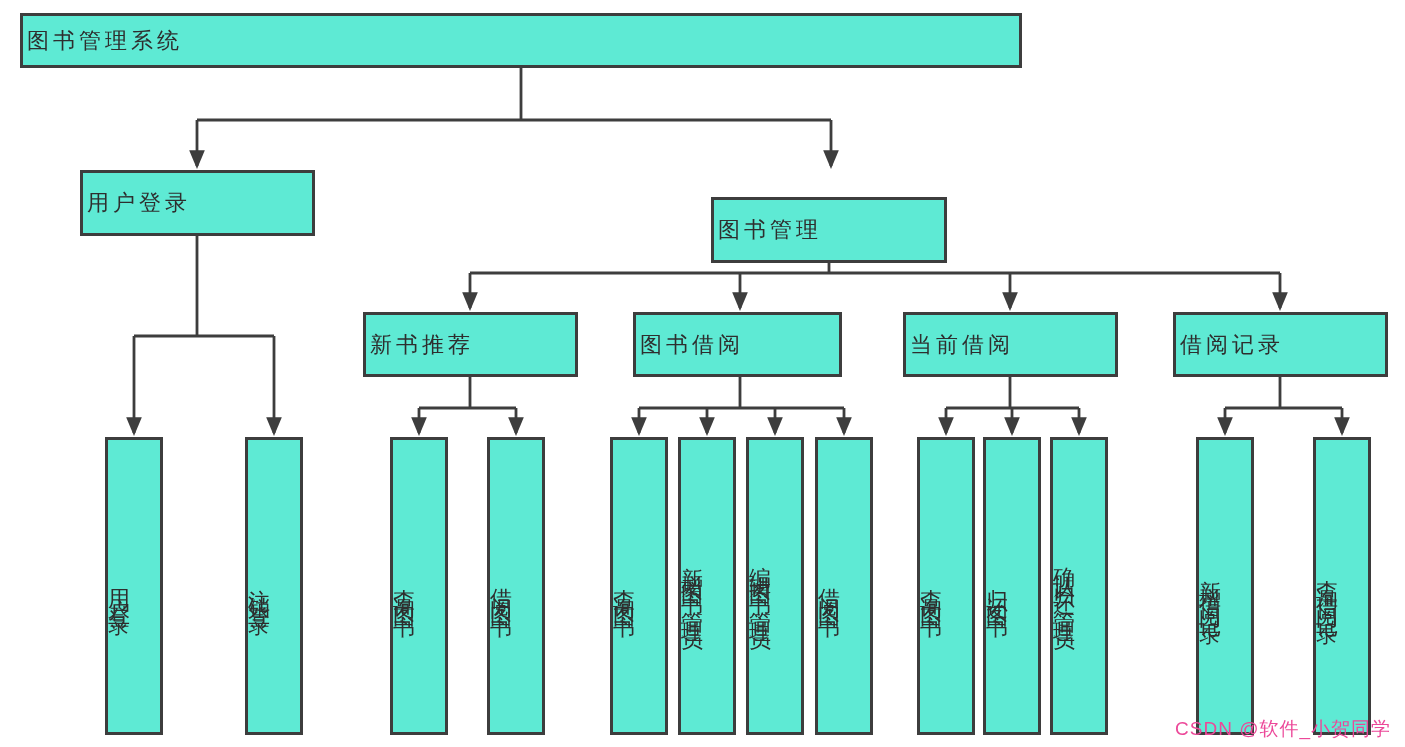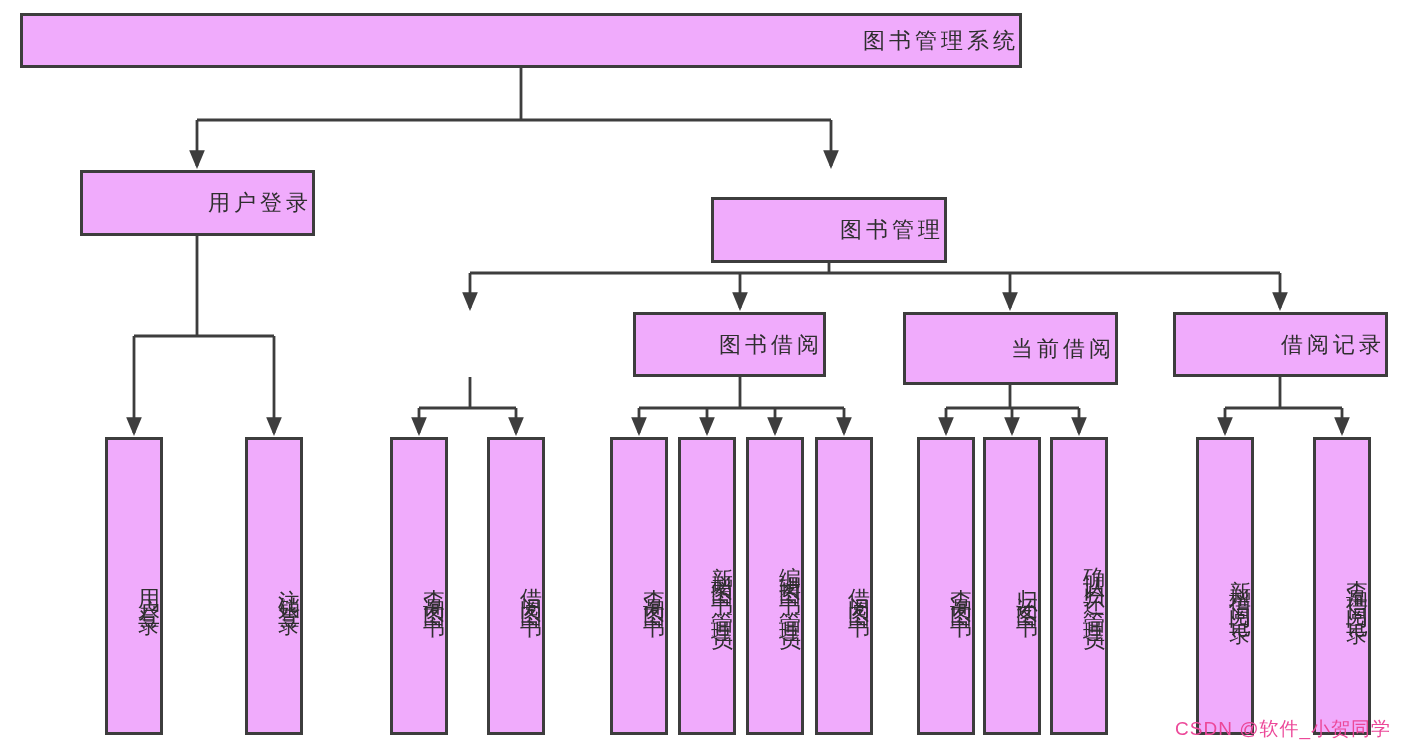--- a/index.html
+++ b/index.html
@@ -18,24 +18,24 @@
   #connector-layer {
     position: absolute;
     left: 0; top: 0;
     width: 1405px;
     height: 747px;
   }
   .node {
     position: absolute;
     box-sizing: border-box;
     border: 3px solid #3d3d3d;
-    background: #f0abfc;
+    background: #5eead4;
     display: flex;
     align-items: center;
-    justify-content: flex-end;
+    justify-content: flex-start;
     color: #2e2e2e;
   }
   .hbox .label {
     font-size: 22px;
     letter-spacing: 4px;
     white-space: nowrap;
     line-height: 1;
     padding-left: 4px; 
   }
   .vbox {
@@ -50,22 +50,22 @@
     letter-spacing: 9px;
     line-height: 1;
     white-space: nowrap;
     padding-top: 6px; 
   }
   
   #node-root        { left: 20px;   top: 13px;  width: 1002px; height: 55px; }
   #node-user-login  { left: 80px;   top: 170px; width: 235px;  height: 66px; }
   #node-book-mgmt   { left: 711px;  top: 170px; width: 236px;  height: 66px; margin-top: 27px; }
   #node-new-book    { left: 363px;  top: 312px; width: 215px;  height: 65px; }
-  #node-book-borrow { left: 633px;  top: 312px; width: 193px;  height: 65px; }
-  #node-cur-borrow  { left: 903px;  top: 312px; width: 215px;  height: 73px; }
+  #node-book-borrow { left: 633px;  top: 312px; width: 209px;  height: 65px; }
+  #node-cur-borrow  { left: 903px;  top: 312px; width: 215px;  height: 65px; }
   #node-records     { left: 1173px; top: 312px; width: 215px;  height: 65px; }
   
   #leaf-user-login     { left: 105px; }
   #leaf-logout         { left: 245px; }
   #leaf-query-book-1   { left: 390px; }
   #leaf-borrow-book-1  { left: 487px; }
   #leaf-query-book-2   { left: 610px; }
   #leaf-add-book       { left: 678px; }
   #leaf-edit-book      { left: 746px; }
   #leaf-borrow-book-2  { left: 815px; }
@@ -149,20 +149,23 @@
     <span class="label">图书管理系统</span>
   </div>
 
   <div class="node hbox" id="node-user-login">
     <span class="label">用户登录</span>
   </div>
   <div class="node hbox" id="node-book-mgmt">
     <span class="label">图书管理</span>
   </div>
 
+  <div class="node hbox" id="node-new-book">
+    <span class="label">新书推荐</span>
+  </div>
   <div class="node hbox" id="node-book-borrow">
     <span class="label">图书借阅</span>
   </div>
   <div class="node hbox" id="node-cur-borrow">
     <span class="label">当前借阅</span>
   </div>
   <div class="node hbox" id="node-records">
     <span class="label">借阅记录</span>
   </div>
 

